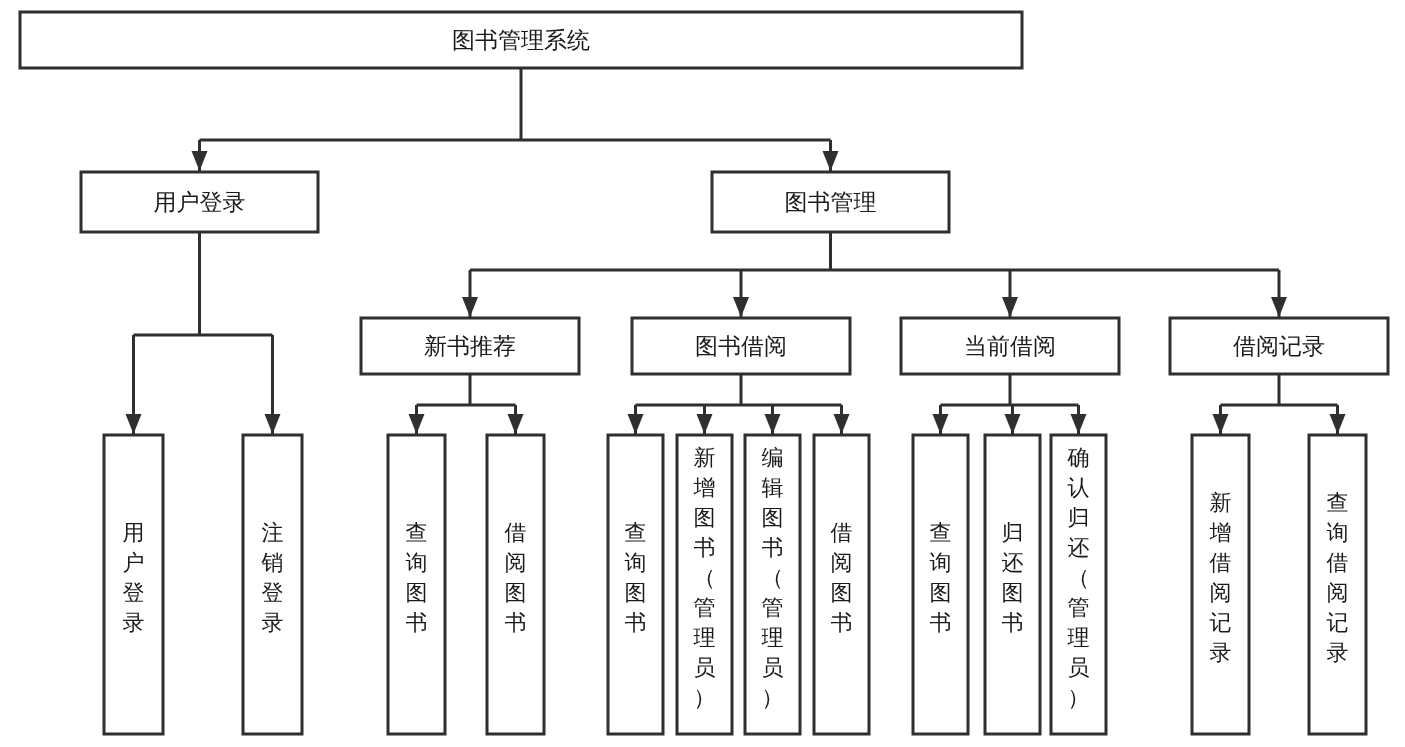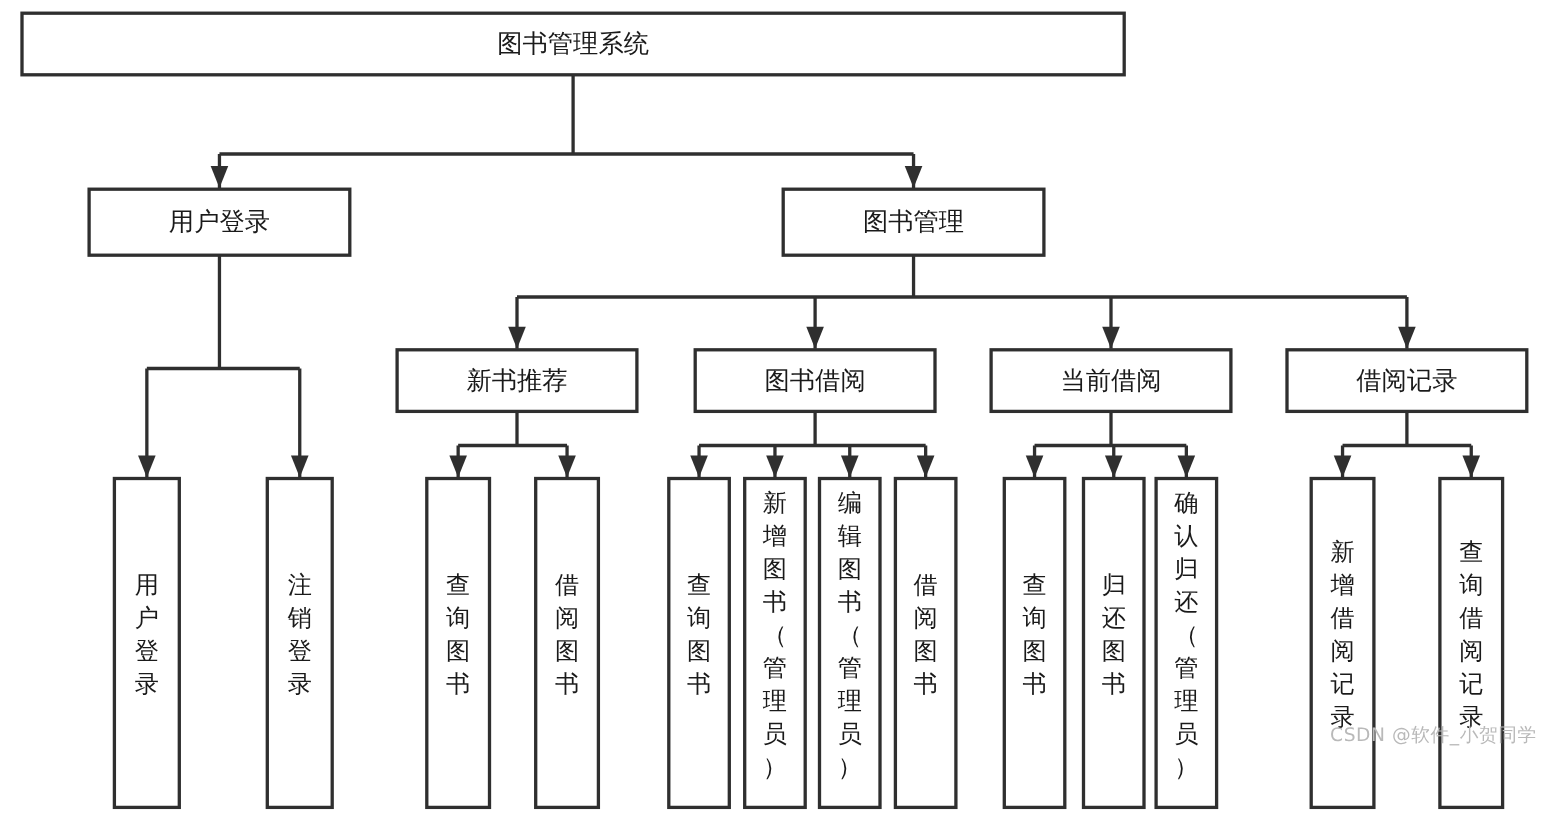--- a/index.html
+++ b/index.html
@@ -202,14 +202,13 @@
         <g>
           <rect x="1192" y="435" width="57" height="299" class="node-box"></rect>
           <text x="1220.5" y="0" class="node-label-vertical"><tspan x="1220.5" y="509.5">新</tspan><tspan x="1220.5" y="539.5">增</tspan><tspan x="1220.5" y="569.5">借</tspan><tspan x="1220.5" y="599.5">阅</tspan><tspan x="1220.5" y="629.5">记</tspan><tspan x="1220.5" y="659.5">录</tspan></text>
         </g>
         <g>
           <rect x="1309" y="435" width="57" height="299" class="node-box"></rect>
           <text x="1337.5" y="0" class="node-label-vertical"><tspan x="1337.5" y="509.5">查</tspan><tspan x="1337.5" y="539.5">询</tspan><tspan x="1337.5" y="569.5">借</tspan><tspan x="1337.5" y="599.5">阅</tspan><tspan x="1337.5" y="629.5">记</tspan><tspan x="1337.5" y="659.5">录</tspan></text>
         </g>
       </g>
   </svg>
-  <div class="watermark">CSDN @软件_小贺同学</div>
 </div>
 
 </body></html>

